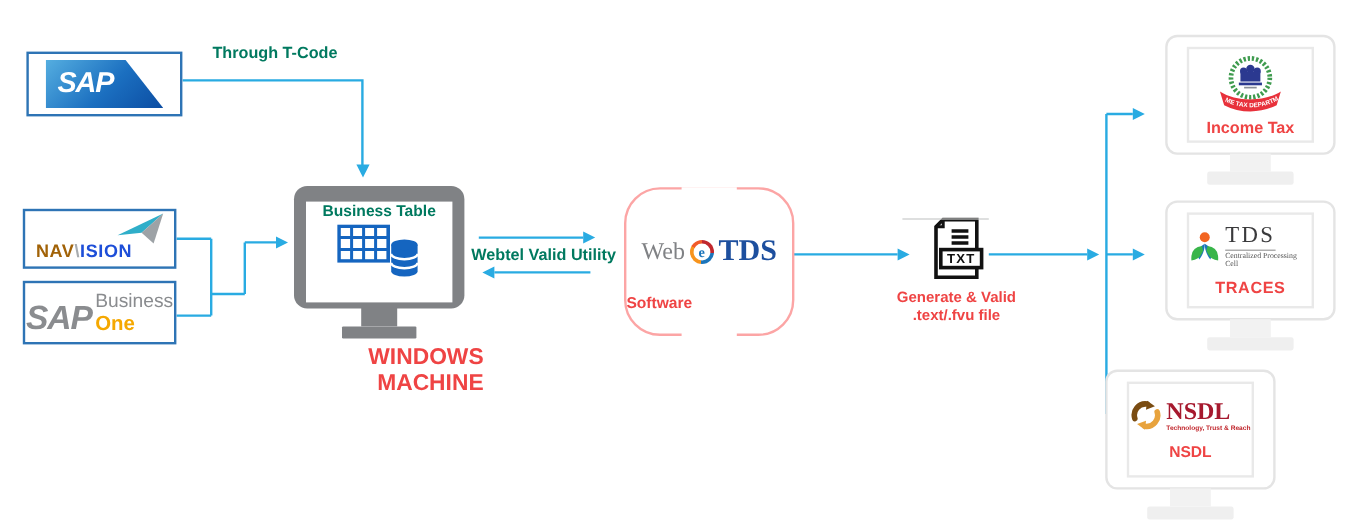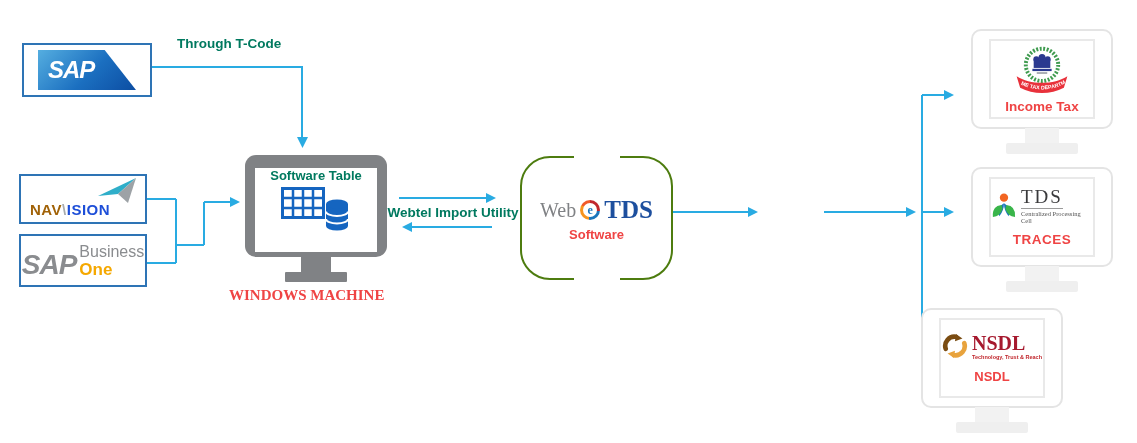--- a/index.html
+++ b/index.html
@@ -36,36 +36,36 @@
   
   .win-machine{position:absolute;width:142px;}
   .win-monitor{width:142px;height:102px;background:#808285;border-radius:11px;padding:9px 10px;box-sizing:border-box;}
   .win-screen{width:100%;height:100%;background:#fff;text-align:center;position:relative;}
   .staging-title{margin-top:4px;color:#00795F;font-weight:bold;font-size:13px;}
   .staging-icons{position:relative;height:48px;}
   .tbl-icon{position:absolute;left:26px;top:4px;}
   .db-icon{position:absolute;left:70px;top:16px;}
   .win-neck{width:30px;height:16px;background:#808285;margin:-1px auto 0;}
   .win-base{width:62px;height:10px;background:#808285;margin:0 auto;border-radius:1px;}
-  .win-label{position:absolute;top:132px;left:-16px;width:174px;text-align:left;font-size:15px;font-family:Liberation Serif, serif;}
-  
-  .tds-box{position:absolute;width:153px;height:124px;border:2px solid #4d7c0f;border-radius:30px;
+  .win-label{position:absolute;top:132px;left:-16px;width:174px;text-align:right;font-size:19px;}
+  
+  .tds-box{position:absolute;width:142px;height:124px;border:2px solid #fca5a5;border-radius:30px;
            background:#fff;box-sizing:border-box;}
   .gap{position:absolute;left:50%;transform:translateX(-50%);width:46px;height:4px;background:#fff;}
   .gap-t{top:-2px;}  .gap-b{bottom:-2px;}
   .tds-logo-row{display:flex;align-items:center;justify-content:center;gap:4px;margin-top:38px;}
   .webword{font-family:"Liberation Serif",serif;font-size:20px;color:#808285;}
   .e-circle{width:20px;height:20px;border-radius:50%;
             background:conic-gradient(#C1272D 0 95deg,#1B75BB 95deg 185deg,#F7941D 185deg 300deg,#F15A29 300deg 360deg);
             display:flex;align-items:center;justify-content:center;}
   .e-circle span{width:14px;height:14px;border-radius:50%;background:#fff;color:#1B75BB;
                  font-family:"Liberation Serif",serif;font-weight:bold;font-size:12px;
                  display:flex;align-items:center;justify-content:center;line-height:1;}
   .tdsword{font-family:"Liberation Serif",serif;font-weight:bold;font-size:25px;color:#1D4F9E;}
-  .software{text-align:center;margin-top:3px;font-size:13px;}
+  .software{margin-top:21px;font-size:13px;}
   
   .txt-wrap{position:absolute;width:120px;text-align:center;}
   .txt-topline{position:absolute;left:15px;top:1px;width:72px;height:1px;background:#C8CBCA;}
   .gen-label{margin-top:3px;font-size:12.5px;line-height:15px;}
   
   .rmon{position:absolute;width:142px;}
   .rmon-body{width:142px;height:100px;background:#fff;border:2px solid #E4E4E4;border-radius:10px;
              display:flex;align-items:center;justify-content:center;box-sizing:border-box;}
   .rmon-screen{width:106px;height:80px;border:2px solid #E9E9E9;box-sizing:border-box;
                display:flex;flex-direction:column;align-items:center;justify-content:center;}
@@ -140,54 +140,68 @@
       <span class="col">
         <span class="business">Business</span>
         <span class="one">One</span>
       </span>
     </div>
   </div>
 
   <div class="win-machine" style="left:245px;top:155px;">
     <div class="win-monitor">
       <div class="win-screen">
-        <div class="staging-title">Software Table</div>
+        <div class="staging-title">Business Table</div>
         <div class="staging-icons">
           <svg class="tbl-icon" width="44" height="32" viewBox="0 0 44 32">
             <rect x="1.5" y="1.5" width="41" height="29" fill="#fff" stroke="#1565C0" stroke-width="3"></rect>
             <path d="M12,1.5 V30.5 M22,1.5 V30.5 M32,1.5 V30.5 M1.5,11 H42.5 M1.5,21 H42.5" stroke="#1565C0" stroke-width="2.5" fill="none"></path>
           </svg>
           <svg class="db-icon" width="24" height="32" viewBox="0 0 24 32">
             <path d="M1,5 v22 a11,4.5 0 0 0 22,0 v-22" fill="#1565C0"></path>
             <ellipse cx="12" cy="5" rx="11" ry="4.5" fill="#1565C0"></ellipse>
             <path d="M1,12.5 a11,4.5 0 0 0 22,0 M1,20 a11,4.5 0 0 0 22,0" fill="none" stroke="#fff" stroke-width="2"></path>
           </svg>
         </div>
       </div>
     </div>
     <div class="win-neck"></div>
     <div class="win-base"></div>
     <div class="win-label navy">WINDOWS MACHINE</div>
   </div>
 
-  <div class="green-label" style="left:386px;top:205px;width:134px;text-align:center;">Webtel Import Utility</div>
+  <div class="green-label" style="left:386px;top:205px;width:134px;text-align:center;">Webtel Valid Utility</div>
 
   <div class="tds-box" style="left:520px;top:156px;">
     <span class="gap gap-t"></span>
     <span class="gap gap-b"></span>
     <div class="tds-logo-row">
       <span class="webword">Web</span>
       <span class="e-circle">
         <span>e</span>
       </span>
       <span class="tdsword">TDS</span>
     </div>
     <div class="software navy">Software</div>
   </div>
 
+  <div class="txt-wrap" style="left:737px;top:181px;">
+    <div class="txt-topline"></div>
+    <svg width="48" height="52" viewBox="0 0 48 52">
+      <path d="M13,2 H41 V50 H7 V8 Z" fill="#fff" stroke="#111" stroke-width="3" stroke-linejoin="miter"></path>
+      <path d="M13,2 V8 H7" fill="none" stroke="#111" stroke-width="2.5"></path>
+      <path d="M20,11.5 H34 M20,16.5 H34 M20,21.5 H34" stroke="#111" stroke-width="3"></path>
+      <rect x="11" y="27" width="34" height="15" fill="#fff" stroke="#111" stroke-width="3"></rect>
+      <text x="28" y="38.5" text-anchor="middle" font-size="11" font-weight="bold" font-family="Liberation Sans, sans-serif" fill="#111" letter-spacing="1">TXT</text>
+    </svg>
+    <div class="gen-label navy">
+      <div>Generate &amp; Valid</div>
+      <div>.text/.fvu file</div>
+    </div>
+  </div>
 
   <div class="rmon" style="left:971px;top:29px;">
     <div class="rmon-body">
       <div class="rmon-screen">
         <svg width="56" height="54" viewBox="0 0 64 60">
           <circle cx="32" cy="23" r="18.5" fill="none" stroke="#3F9B4F" stroke-width="4.5" stroke-dasharray="2.2 1.8"></circle>
           <circle cx="32" cy="23" r="14" fill="#fff"></circle>
           <g fill="#2B3990">
             <circle cx="25.5" cy="16.5" r="3.4"></circle>
             <circle cx="32" cy="14.5" r="4"></circle>

